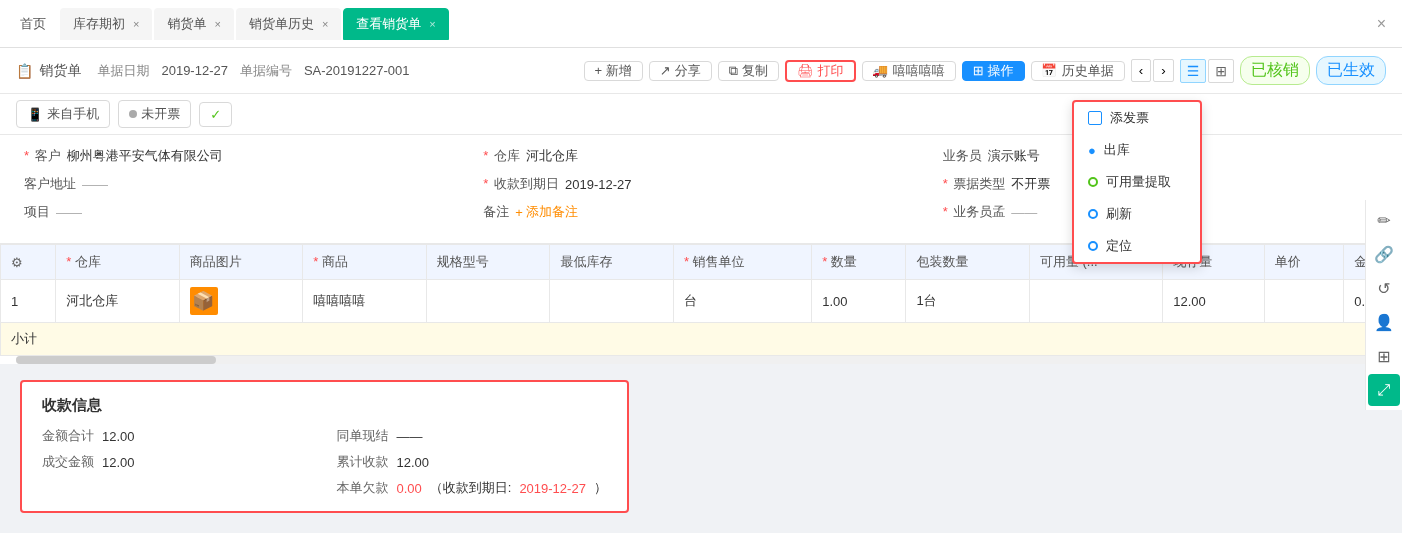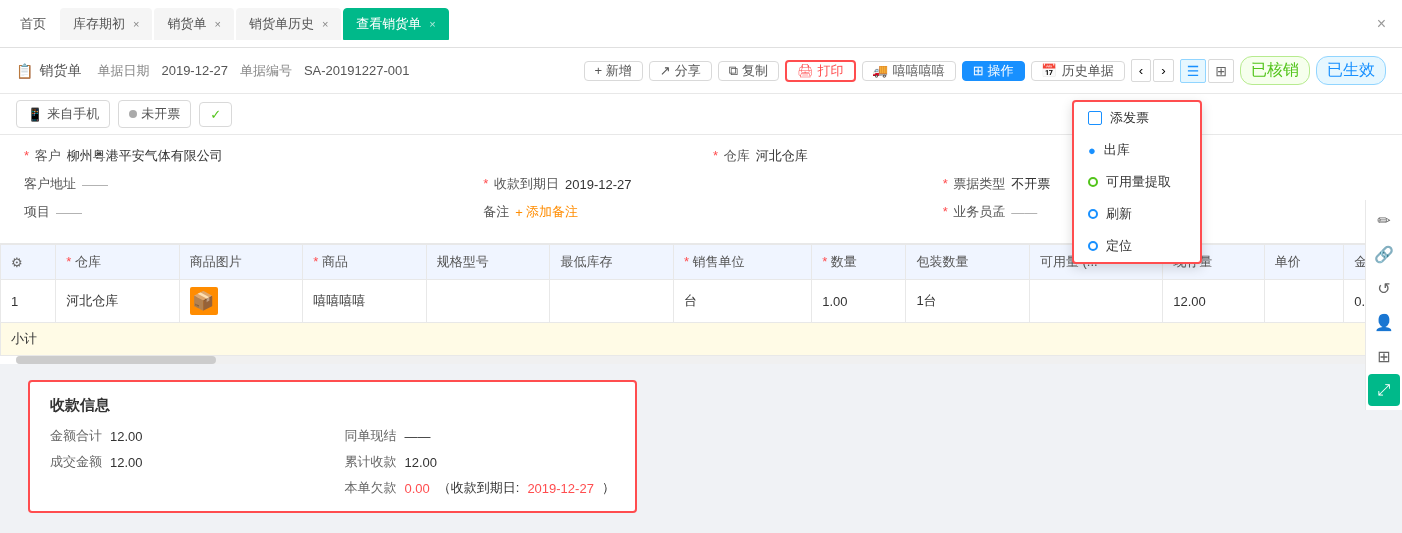--- a/index.html
+++ b/index.html
@@ -283,20 +283,24 @@
             <span>客户</span>
           </span>
           <span class="field-value">柳州粤港平安气体有限公司</span>
         </div>
         <div class="form-field">
           <span class="field-label">
             <span class="required">*</span>
             <span>仓库</span>
           </span>
           <span class="field-value">河北仓库</span>
+        </div>
+        <div class="form-field">
+          <span class="field-label">业务员</span>
+          <span class="field-value">演示账号</span>
         </div>
       </div>
       <div class="form-row">
         <div class="form-field">
           <span class="field-label">客户地址</span>
           <span class="field-empty">——</span>
         </div>
         <div class="form-field">
           <span class="field-label">
             <span class="required">*</span>
@@ -379,21 +383,21 @@
             </td>
           </tr>
         </tbody>
       </table>
 
       <div class="scrollbar-area">
         <div class="scrollbar-thumb"></div>
       </div>
     </div>
 
-    <div style="padding:4px 0 8px 12px;">
+    <div style="padding:4px 0 8px 4px;">
       <div class="summary-box">
         <div class="summary-title">收款信息</div>
         <div class="summary-grid">
           <div class="summary-row">
             <span class="summary-label">金额合计</span>
             <span class="summary-value">12.00</span>
           </div>
           <div class="summary-row">
             <span class="summary-label">同单现结</span>
             <span class="summary-value">——</span>

